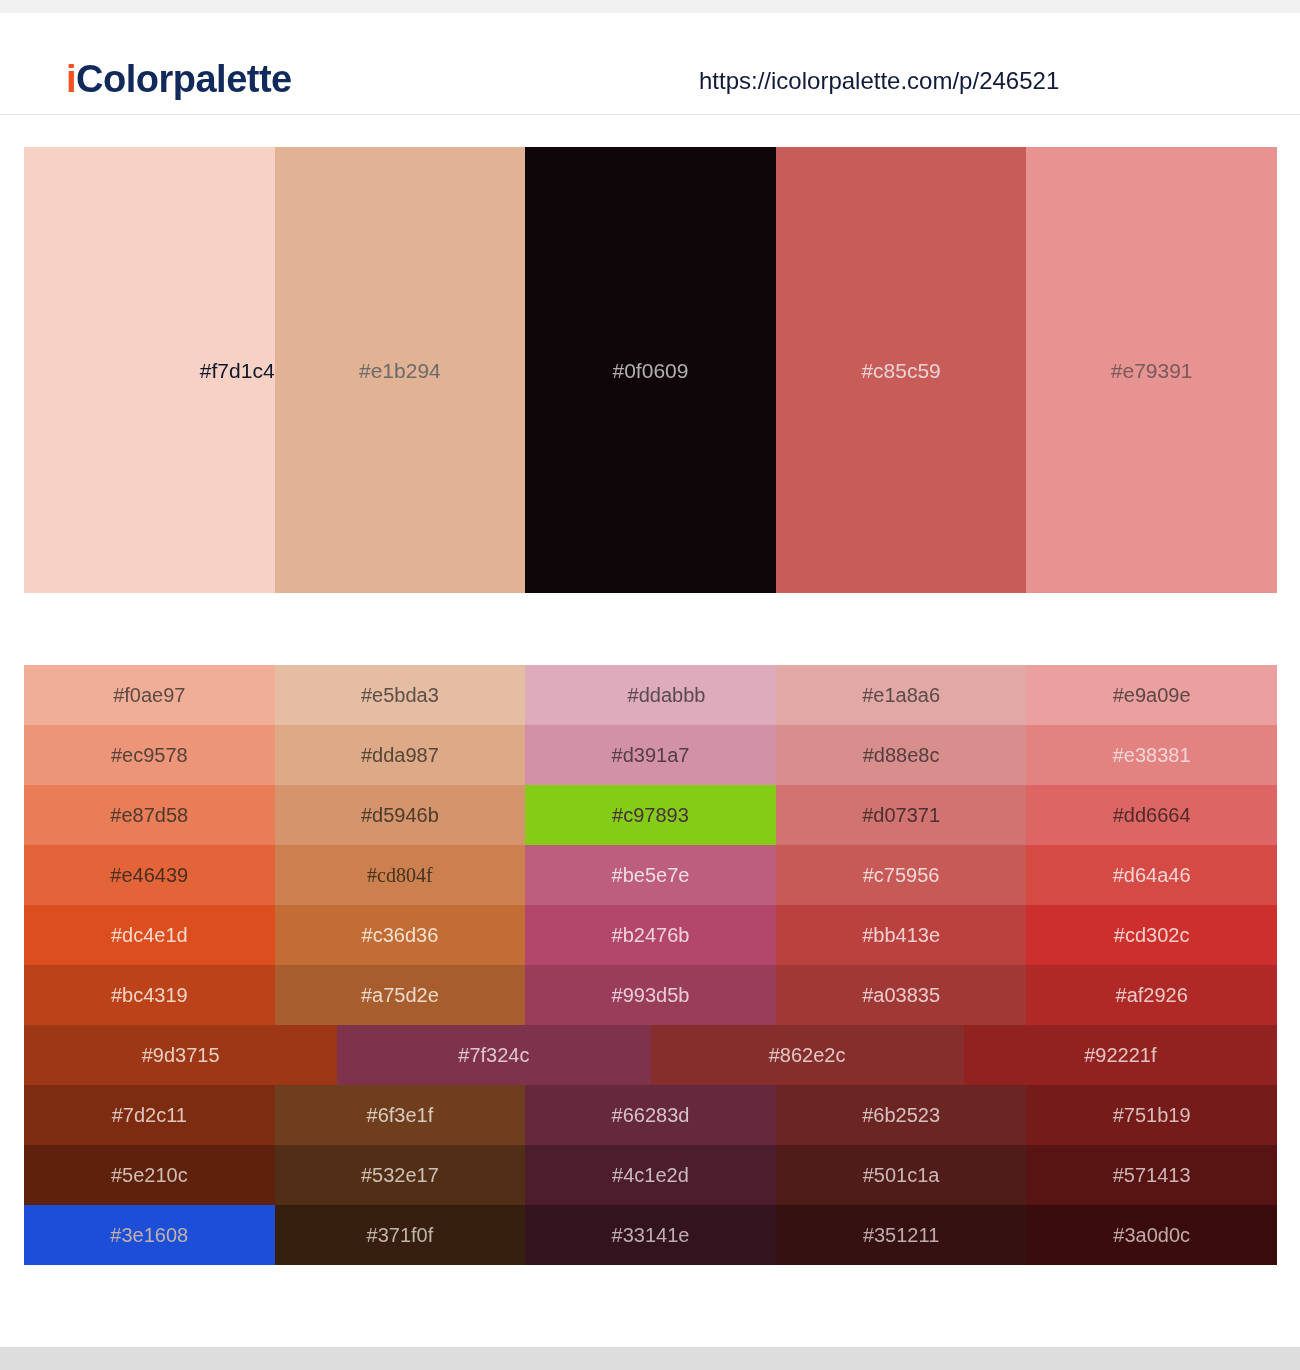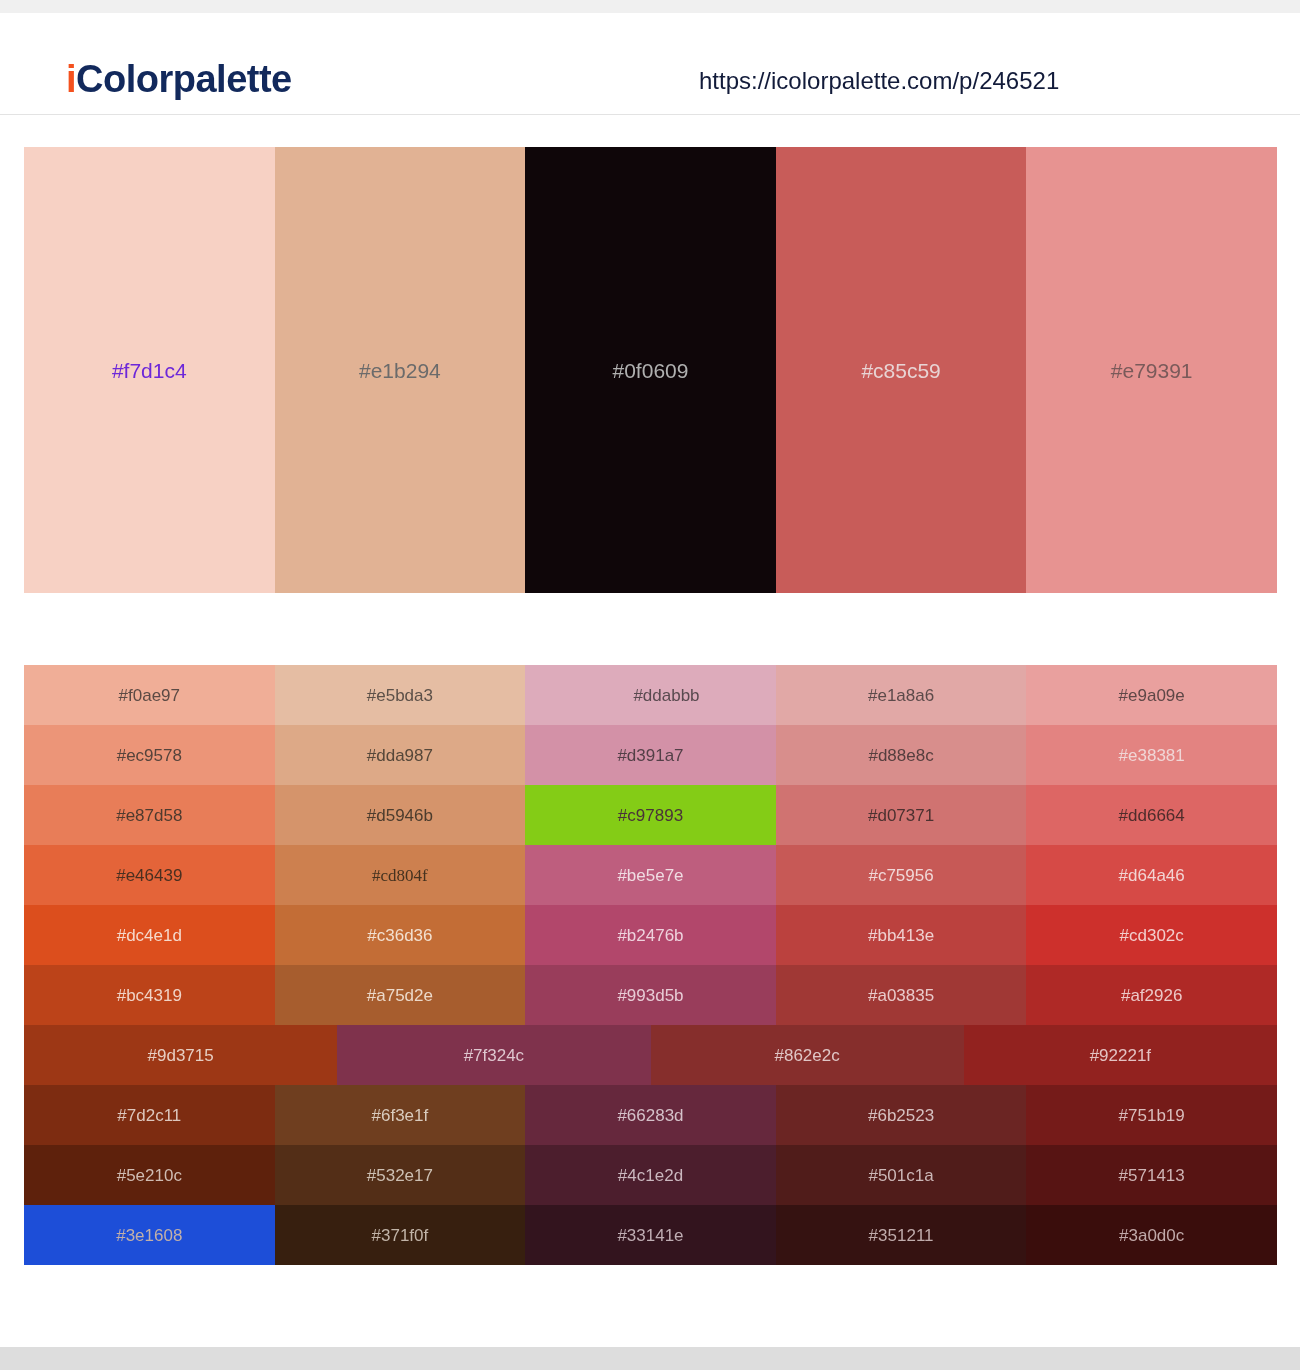--- a/index.html
+++ b/index.html
@@ -93,21 +93,21 @@
     flex: 1 1 0;
     position: relative;
   }
   .shade-label {
     position: absolute;
     left: 0;
     right: 0;
     top: 50%;
     transform: translateY(-50%);
     text-align: center;
-    font-size: 17px;
+    font-size: 20px;
     line-height: 1;
   }
 
   
   #bottom-bar {
     position: absolute;
     left: 0;
     top: 1347px;
     width: 1300px;
     height: 23px;
@@ -121,21 +121,21 @@
 
 <header id="site-header">
   <div id="brand-logo">
     <span class="brand-i">i</span><span class="brand-rest">Colorpalette</span>
   </div>
   <div id="palette-url">https://icolorpalette.com/p/246521</div>
 </header>
 
 <section id="main-palette">
     <div class="main-swatch" style="background: rgb(247, 209, 196);">
-      <div class="main-swatch-label" style="color: #6d28d9;">#f7d1c4</div>
+      <div class="main-swatch-label" style="color: #0f172a; text-align: right;">#f7d1c4</div>
     </div>
     <div class="main-swatch" style="background: rgb(225, 178, 148);">
       <div class="main-swatch-label" style="color: rgb(107, 107, 107);">#e1b294</div>
     </div>
     <div class="main-swatch" style="background: rgb(15, 6, 9);">
       <div class="main-swatch-label" style="color: rgb(176, 176, 176);">#0f0609</div>
     </div>
     <div class="main-swatch" style="background: rgb(200, 92, 89);">
       <div class="main-swatch-label" style="color: rgb(232, 212, 212);">#c85c59</div>
     </div>

